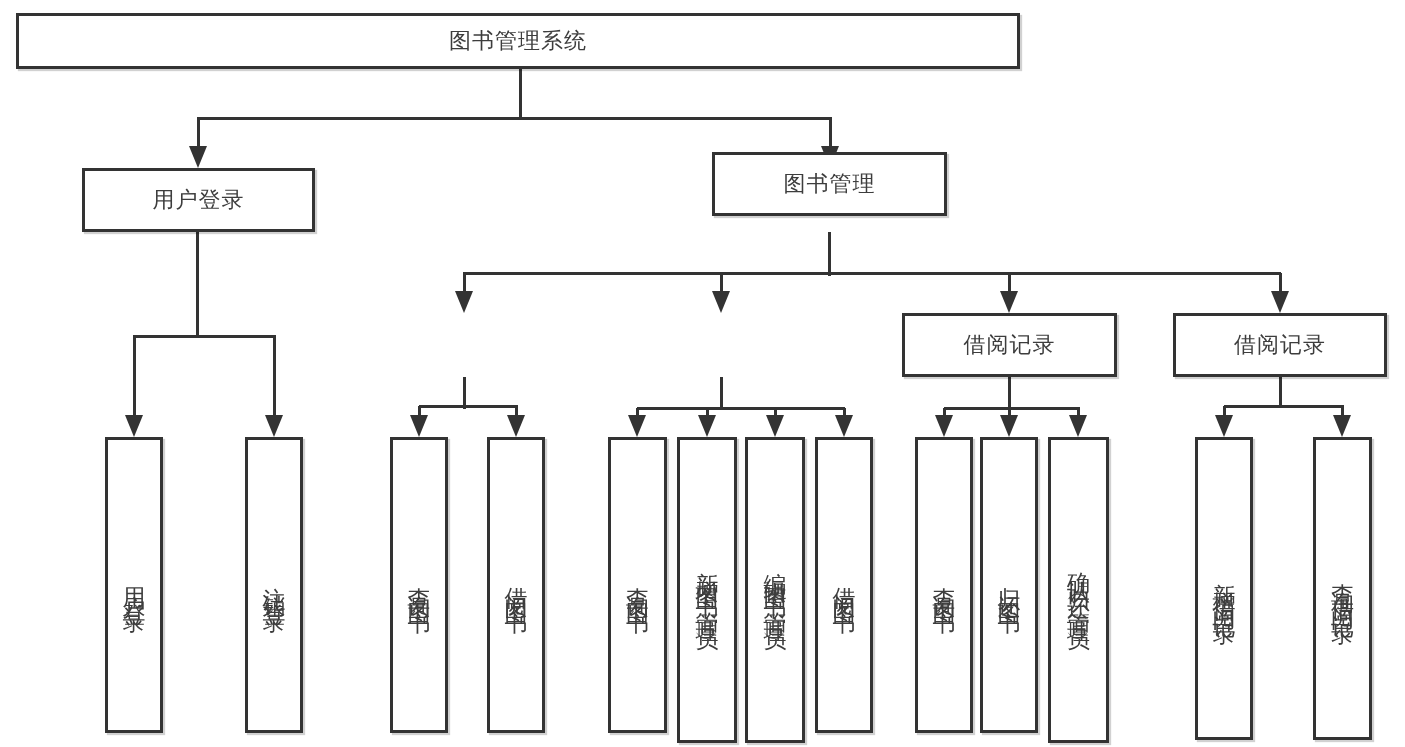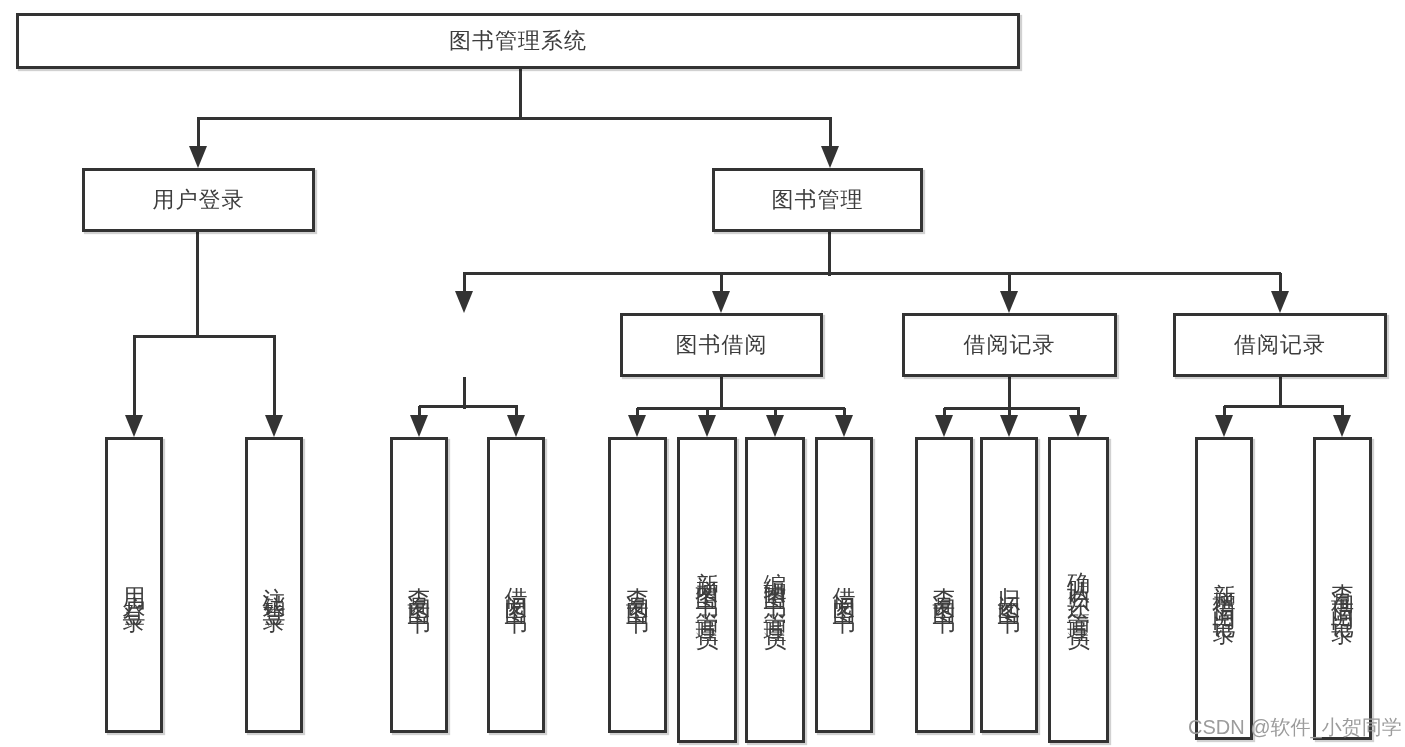--- a/index.html
+++ b/index.html
@@ -40,27 +40,24 @@
 
 <div id="canvas">
 
   <div class="node hnode" style="left:16px;top:13px;width:1004px;height:56px">
     <span>图书管理系统</span>
   </div>
 
   <div class="node hnode" style="left:82px;top:168px;width:233px;height:64px">
     <span>用户登录</span>
   </div>
-  <div class="node hnode" style="left:712px;top:168px;width:211px;height:64px">
+  <div class="node hnode" style="left:712px;top:152px;width:235px;height:64px">
     <span>图书管理</span>
   </div>
 
-  <div class="node hnode" style="left:620px;top:313px;width:203px;height:64px">
-    <span>图书借阅</span>
-  </div>
   <div class="node hnode" style="left:902px;top:313px;width:215px;height:64px">
     <span>借阅记录</span>
   </div>
   <div class="node hnode" style="left:1173px;top:313px;width:214px;height:64px">
     <span>借阅记录</span>
   </div>
 
   <div class="node vnode" style="left:105px;top:437px;width:58px;height:296px">
     <span>用户登录</span>
   </div>
@@ -98,21 +95,20 @@
     <span>确认归还（管理员）</span>
   </div>
 
   <div class="node vnode" style="left:1195px;top:437px;width:58px;height:303px">
     <span>新增借阅记录</span>
   </div>
   <div class="node vnode" style="left:1313px;top:437px;width:59px;height:303px">
     <span>查询借阅记录</span>
   </div>
 
-  <div class="watermark" style="color: rgb(156, 156, 156);">CSDN @软件_小贺同学</div>
 <div class="vline" style="left: 518.5px; top: 69px; height: 51px;"></div>
     <div class="vline" style="left: 195.5px; top: 232px; height: 106px;"></div>
     <div class="vline" style="left: 827.5px; top: 232px; height: 44px;"></div>
     <div class="vline" style="left: 462.5px; top: 377px; height: 32px;"></div>
     <div class="vline" style="left: 719.5px; top: 377px; height: 33px;"></div>
     <div class="vline" style="left: 1007.5px; top: 377px; height: 33px;"></div>
     <div class="vline" style="left: 1278.5px; top: 377px; height: 31px;"></div>
     <div class="hline" style="left: 197px; top: 116.5px; width: 635px;"></div>
     <div class="hline" style="left: 133px; top: 334.5px; width: 143px;"></div>
     <div class="hline" style="left: 463px; top: 271.5px; width: 818px;"></div>

